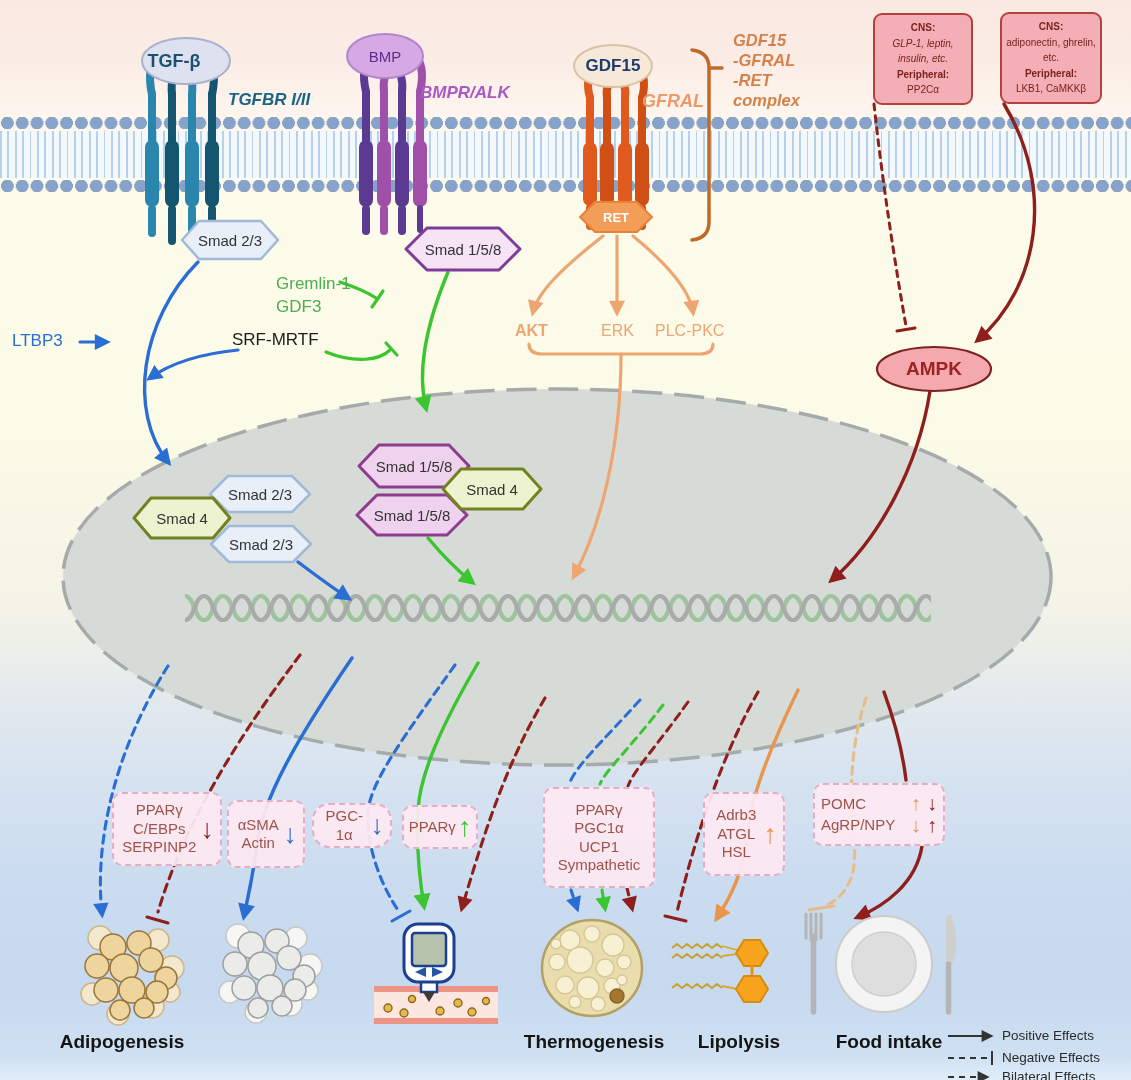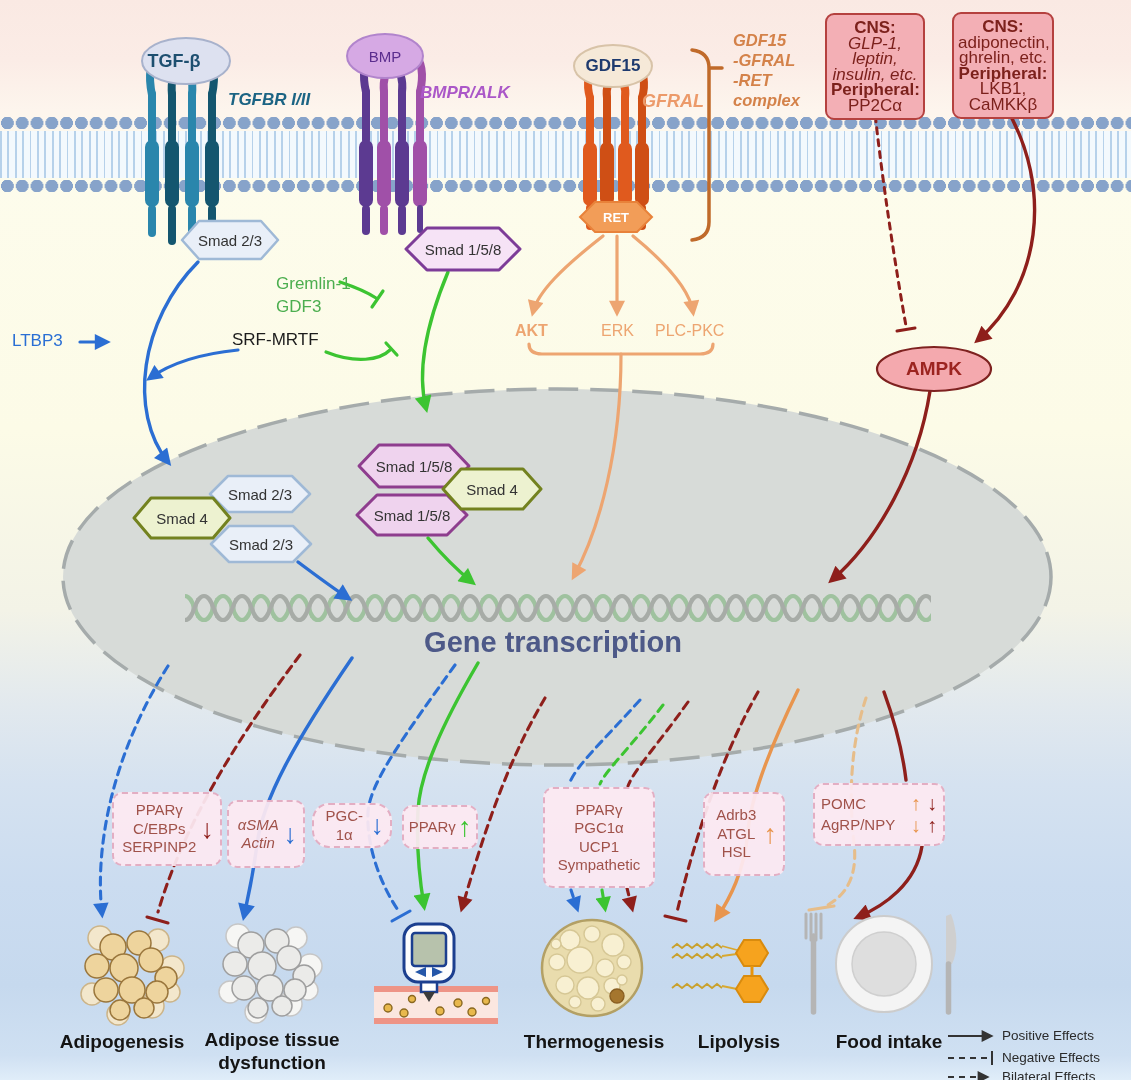--- a/index.html
+++ b/index.html
@@ -11,21 +11,21 @@
   .mem-heads{height:16px;background-image:radial-gradient(circle 6.5px at 7.4px 8px,#87a3ca 95%,rgba(0,0,0,0) 100%);background-size:14.8px 16px;}
   .mem-tails{height:47px;background:
      repeating-linear-gradient(90deg, rgba(150,188,224,.65) 0 1.8px, rgba(0,0,0,0) 1.8px 7.4px),
      linear-gradient(#f3f9fd,#f3f9fd);}
   svg.overlay{position:absolute;left:0;top:0;z-index:2;}
   .lbl{position:absolute;z-index:3;white-space:nowrap;}
   .ctr{transform:translate(-50%,-50%);text-align:center;}
   .ital{font-style:italic;font-weight:bold;}
   .hexlabel{font-size:15px;color:#333;z-index:4;}
   .cnsbox{position:absolute;z-index:3;background:#f3afb5;border:2px solid #b5413f;border-radius:9px;
-     color:#7c211c;font-size:17px;line-height:15.5px;text-align:center;padding:5px 4px;}
+     color:#7c211c;font-size:10px;line-height:15.5px;text-align:center;padding:5px 4px;margin-left:48px;}
   .cnsbox b{font-weight:bold;}
   .fxbox{position:absolute;z-index:3;background:rgba(252,233,241,.94);border:2px dashed #e3aec3;
      border-radius:10px;color:#a0524a;font-size:15px;line-height:18.5px;text-align:center;
      display:flex;align-items:center;justify-content:center;padding:4px 6px;box-sizing:border-box;}
   .fxlines{flex:1;}
   .fxarrow{font-weight:bold;font-size:27px;line-height:1;margin-left:2px;}
   .c-dred{color:#8e1f1b;} .c-blue{color:#2b6ed3;} .c-green{color:#3cc431;} .c-orange{color:#e8954e;}
   .outcome{position:absolute;z-index:3;font-weight:bold;font-size:19px;color:#141414;text-align:center;line-height:23px;}
   .legend-t{position:absolute;z-index:3;font-size:13.5px;color:#2a2a2a;}
 </style>
@@ -369,31 +369,30 @@
 
   <div class="lbl ctr hexlabel" style="left:230px;top:240px;">Smad 2/3</div>
   <div class="lbl ctr hexlabel" style="left:463px;top:249px;">Smad 1/5/8</div>
   <div class="lbl ctr hexlabel" style="left:414px;top:466px;">Smad 1/5/8</div>
   <div class="lbl ctr hexlabel" style="left:412px;top:515px;">Smad 1/5/8</div>
   <div class="lbl ctr hexlabel" style="left:492px;top:489px;">Smad 4</div>
   <div class="lbl ctr hexlabel" style="left:260px;top:494px;">Smad 2/3</div>
   <div class="lbl ctr hexlabel" style="left:261px;top:544px;">Smad 2/3</div>
   <div class="lbl ctr hexlabel" style="left:182px;top:518px;">Smad 4</div>
 
-  <div class="lbl ctr" style="left:553px;top:642px;font-size:29px;font-weight:bold;color:#4d5988;">Gene transcription</div>
 
   <div class="fxbox" style="left:112px;top:792px;width:110px;height:74px;">
     <div class="fxlines">
       <div>PPARγ</div>
       <div>C/EBPs</div>
       <div>SERPINP2</div>
     </div>
     <span class="fxarrow c-dred">↓</span>
   </div>
-  <div class="fxbox" style="left:227px;top:800px;width:78px;height:68px;font-style:italic;">
+  <div class="fxbox" style="left:227px;top:800px;width:78px;height:68px;">
     <div class="fxlines">
       <div>αSMA</div>
       <div>Actin</div>
     </div>
     <span class="fxarrow c-blue">↓</span>
   </div>
   <div class="fxbox" style="left:312px;top:803px;width:80px;height:45px;border-radius:17px;">
     <span>PGC-1α</span>
     <span class="fxarrow c-blue">↓</span>
   </div>
@@ -428,21 +427,20 @@
     <div style="display:flex;justify-content:space-between;align-items:center;">
       <span>AgRP/NPY</span>
       <span>
         <span class="fxarrow c-orange" style="font-size:20px;">↓</span>
         <span class="fxarrow c-dred" style="font-size:20px;">↑</span>
       </span>
     </div>
   </div>
 
   <div class="outcome" style="left:46px;top:1030px;width:152px;">Adipogenesis</div>
-  <div class="outcome" style="left:197px;top:1028px;width:150px;">Adipose tissue dysfunction</div>
   <div class="outcome" style="left:519px;top:1030px;width:150px;">Thermogenesis</div>
   <div class="outcome" style="left:664px;top:1030px;width:150px;">Lipolysis</div>
   <div class="outcome" style="left:814px;top:1030px;width:150px;">Food intake</div>
 
   <div class="legend-t" style="left:1002px;top:1028px;">Positive Effects</div>
   <div class="legend-t" style="left:1002px;top:1050px;">Negative Effects</div>
   <div class="legend-t" style="left:1002px;top:1069px;">Bilateral Effects</div>
 
 </div>
 

